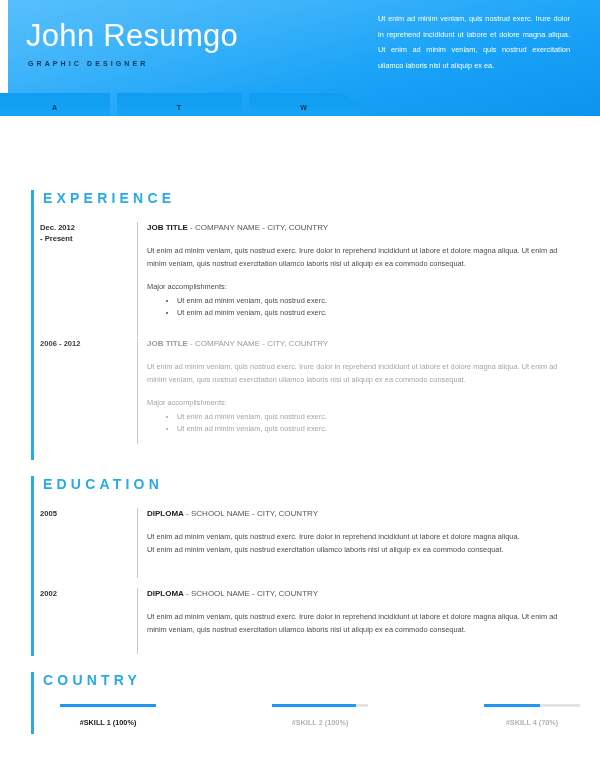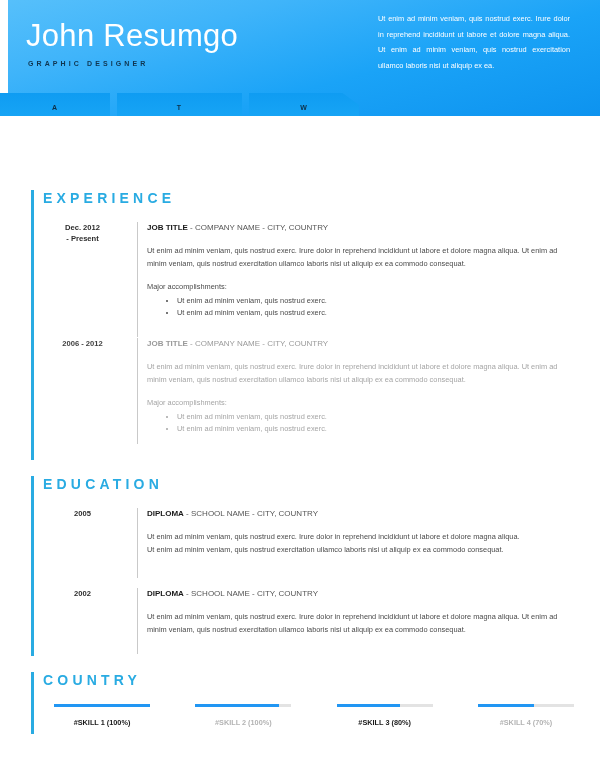--- a/index.html
+++ b/index.html
@@ -110,21 +110,21 @@
     font-weight: bold;
     color: #29abe2;
     letter-spacing: 4.2px;
   }
 
   .entry { position: absolute; left: 0; width: 600px; }
   .entry-date {
     position: absolute;
     left: 40px; top: 0;
     width: 85px;
-    text-align: center;
+    text-align: left;
     font-size: 7.6px;
     font-weight: bold;
     line-height: 11px;
     color: #2d2d2d;
   }
   .entry-date.muted { color: #3f3f3f; }
   .entry-divider {
     position: absolute;
     left: 137px; top: 0;
     width: 1px;
@@ -163,21 +163,21 @@
     line-height: 11.5px;
     color: #4a4a4a;
     list-style: disc;
   }
   .accomp-list.muted li { color: #a5a5a5; }
 
   
   #skills-section { top: 672px; }
   .skills-row {
     position: absolute;
-    left: 54px; top: 32px;
+    left: 60px; top: 32px;
     width: 520px;
     display: flex;
     justify-content: space-between;
   }
   .skill { width: 96px; }
   .skill-track {
     position: relative;
     height: 3px;
     background: #e3e3e3;
     width: 100%;
@@ -306,26 +306,20 @@
         <div class="skill-label">#SKILL 1 (100%)</div>
       </div>
       <div class="skill">
         <div class="skill-track">
           <div class="skill-fill" style="width: 87%;"></div>
         </div>
         <div class="skill-label muted">#SKILL 2 (100%)</div>
       </div>
       <div class="skill">
         <div class="skill-track">
-          <div class="skill-fill" style="width: 66%;"></div>
-        </div>
-        <div class="skill-label">#SKILL 3 (80%)</div>
-      </div>
-      <div class="skill">
-        <div class="skill-track">
           <div class="skill-fill" style="width: 58%;"></div>
         </div>
         <div class="skill-label muted">#SKILL 4 (70%)</div>
       </div>
     </div>
   </div>
 
 </div>
 
 </body></html>

